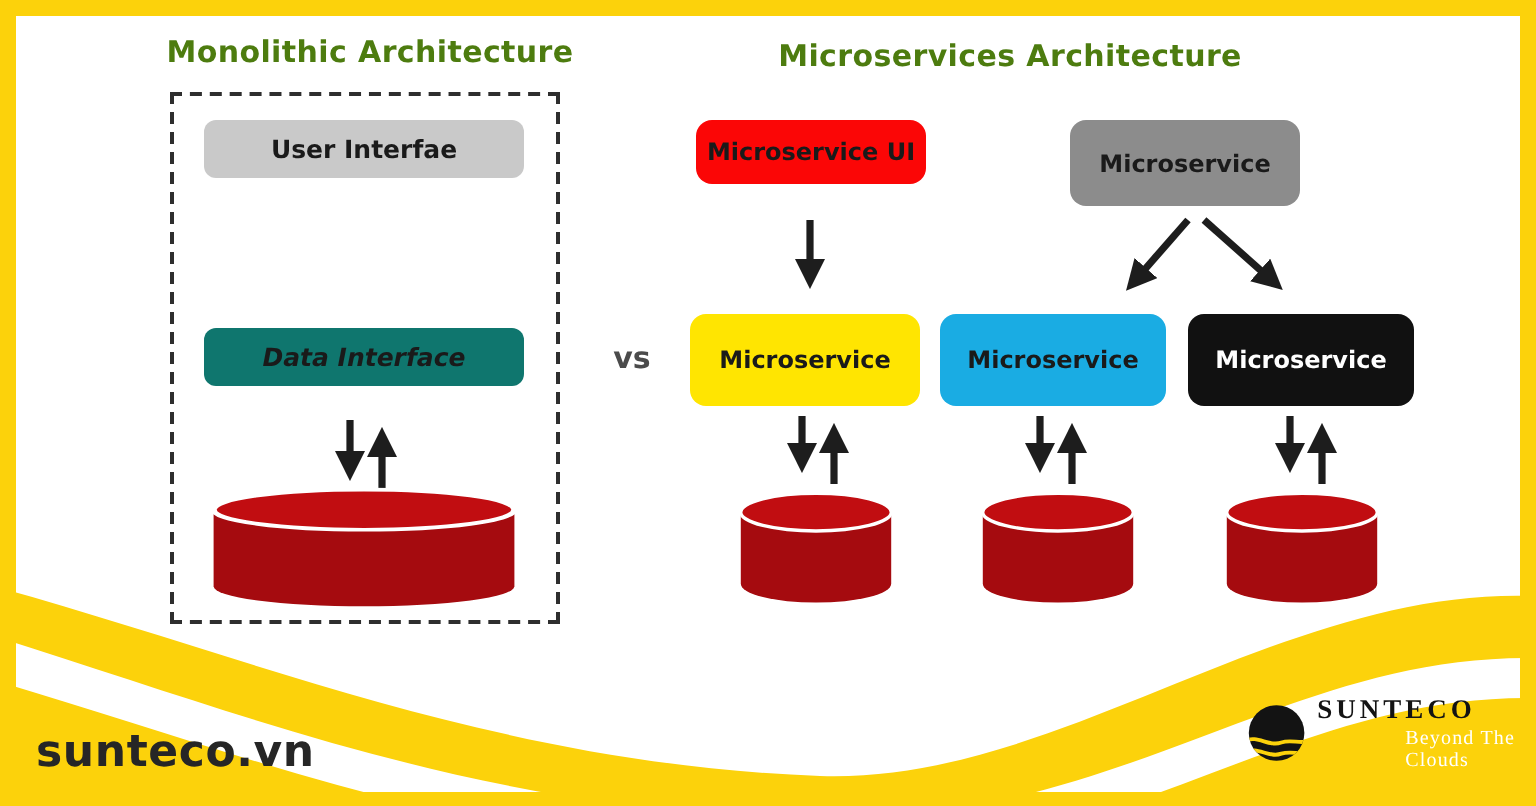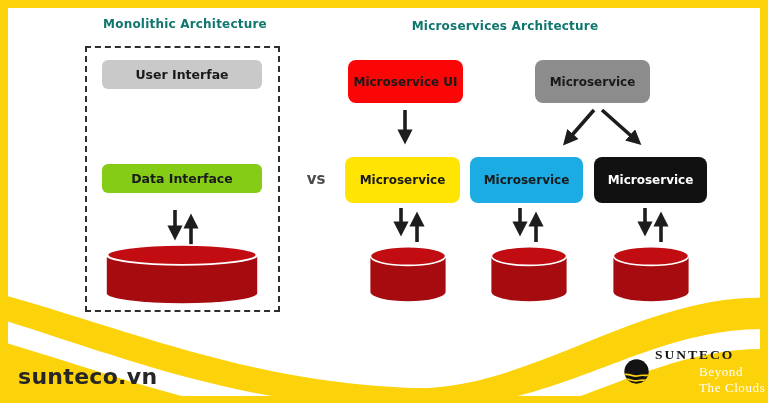--- a/index.html
+++ b/index.html
@@ -8,21 +8,21 @@
     font-family:"DejaVu Sans","Liberation Sans",sans-serif;
   }
   .abs{position:absolute;}
   
   .frame{background:var(--brand-yellow);}
   .frame-top{left:0;top:0;width:768px;height:8px;}
   .frame-left{left:0;top:0;width:8px;height:403px;}
   .frame-right{left:760px;top:0;width:8px;height:403px;}
   .frame-bottom{left:0;top:396px;width:768px;height:7px;}
   
-  .diagram-title{font-weight:bold;font-size:12px;color:#0f766e;text-align:center;letter-spacing:.2px;}
+  .diagram-title{font-weight:bold;font-size:15px;color:#4d7c0f;text-align:center;letter-spacing:.2px;}
   .mono-title{left:60px;top:17px;width:250px;}
   .ms-title{left:370px;top:19px;width:270px;}
   
   .dashed-box{left:85px;top:46px;width:195px;height:266px;border:2px dashed #2e2e2e;box-sizing:border-box;}
   
   .box{display:flex;align-items:center;justify-content:center;font-weight:bold;box-sizing:border-box;}
   .layer{left:102px;width:160px;height:29px;border-radius:6px;font-size:12.5px;}
   .msbox{border-radius:8px;font-size:12px;}
   
   .vs{left:298px;top:170px;width:36px;text-align:center;font-weight:bold;font-size:15px;color:#4b4b4b;}
@@ -32,21 +32,21 @@
   
   .cyl svg{display:block;width:100%;height:100%;}
   .cyl-body{fill:var(--db-body);}
   .cyl-top{fill:var(--db-top);stroke:#ffffff;stroke-width:2;}
   
   .wave{left:0;top:283px;width:768px;height:120px;}
   
   .website{left:18px;top:364px;font-size:22px;font-weight:bold;color:#262626;letter-spacing:.3px;}
   .logo{left:624px;top:348px;display:flex;align-items:center;gap:6px;font-family:Liberation Serif, serif;}
   .logo-brand{font-size:13.5px;font-weight:bold;color:#131313;letter-spacing:2px;line-height:1.1;}
-  .logo-tagline{font-size:13px;color:#ffffff;letter-spacing:.6px;margin-top:1px;padding-left:44px;}
+  .logo-tagline{font-size:10px;color:#ffffff;letter-spacing:.6px;margin-top:1px;padding-left:44px;}
 </style>
 </head>
 <body>
 
 <div class="canvas">
 
   <svg class="abs wave" viewBox="0 0 768 120" preserveAspectRatio="none">
     <path d="M0,11 C130,47 250,99 410,105 C530,109 640,10 768,15 L768,120 L0,120 Z" fill="var(--brand-yellow)"></path>
     <path d="M0,36 C130,77 240,121 400,127 C560,131 640,44 768,46 L768,66 C640,64 560,151 400,147 C240,141 130,97 0,58 Z" fill="#ffffff"></path>
   </svg>
@@ -55,25 +55,25 @@
   <div class="abs frame frame-left"></div>
   <div class="abs frame frame-right"></div>
   <div class="abs frame frame-bottom"></div>
 
   <div class="abs diagram-title mono-title">Monolithic Architecture</div>
   <div class="abs diagram-title ms-title">Microservices Architecture</div>
 
   <div class="abs dashed-box"></div>
 
   <div class="abs box layer" style="top: 60px; background-color: rgb(201, 201, 201); color: rgb(26, 26, 26);">User Interfae</div>
-  <div class="abs box layer" style="top: 164px; background-color: #84cc16; color: rgb(26, 26, 26);">Data Interface</div>
+  <div class="abs box layer" style="top: 164px; background-color: #0f766e; color: rgb(26, 26, 26); font-style: italic;">Data Interface</div>
 
   <div class="abs vs">vs</div>
 
-  <div class="abs box msbox" style="left: 348px; top: 60px; width: 115px; height: 43px; background-color: rgb(251, 6, 6); color: rgb(26, 26, 26);">Microservice UI</div>
+  <div class="abs box msbox" style="left: 348px; top: 60px; width: 115px; height: 32px; background-color: rgb(251, 6, 6); color: rgb(26, 26, 26);">Microservice UI</div>
   <div class="abs box msbox" style="left: 535px; top: 60px; width: 115px; height: 43px; background-color: rgb(140, 140, 140); color: rgb(26, 26, 26);">Microservice</div>
 
   <div class="abs box msbox" style="left: 345px; top: 157px; width: 115px; height: 46px; background-color: rgb(255, 229, 1); color: rgb(26, 26, 26);">Microservice</div>
   <div class="abs box msbox" style="left: 470px; top: 157px; width: 113px; height: 46px; background-color: rgb(26, 172, 227); color: rgb(26, 26, 26);">Microservice</div>
   <div class="abs box msbox" style="left: 594px; top: 157px; width: 113px; height: 46px; background-color: rgb(17, 17, 17); color: rgb(255, 255, 255);">Microservice</div>
 
   <svg class="abs arrows" viewBox="0 0 768 403">
     <defs>
       <marker id="ah" viewBox="0 0 10 10" refX="7" refY="5" markerWidth="4.2" markerHeight="4.2" orient="auto">
         <path d="M0,0 L10,5 L0,10 z" fill="var(--arrow)"></path>

